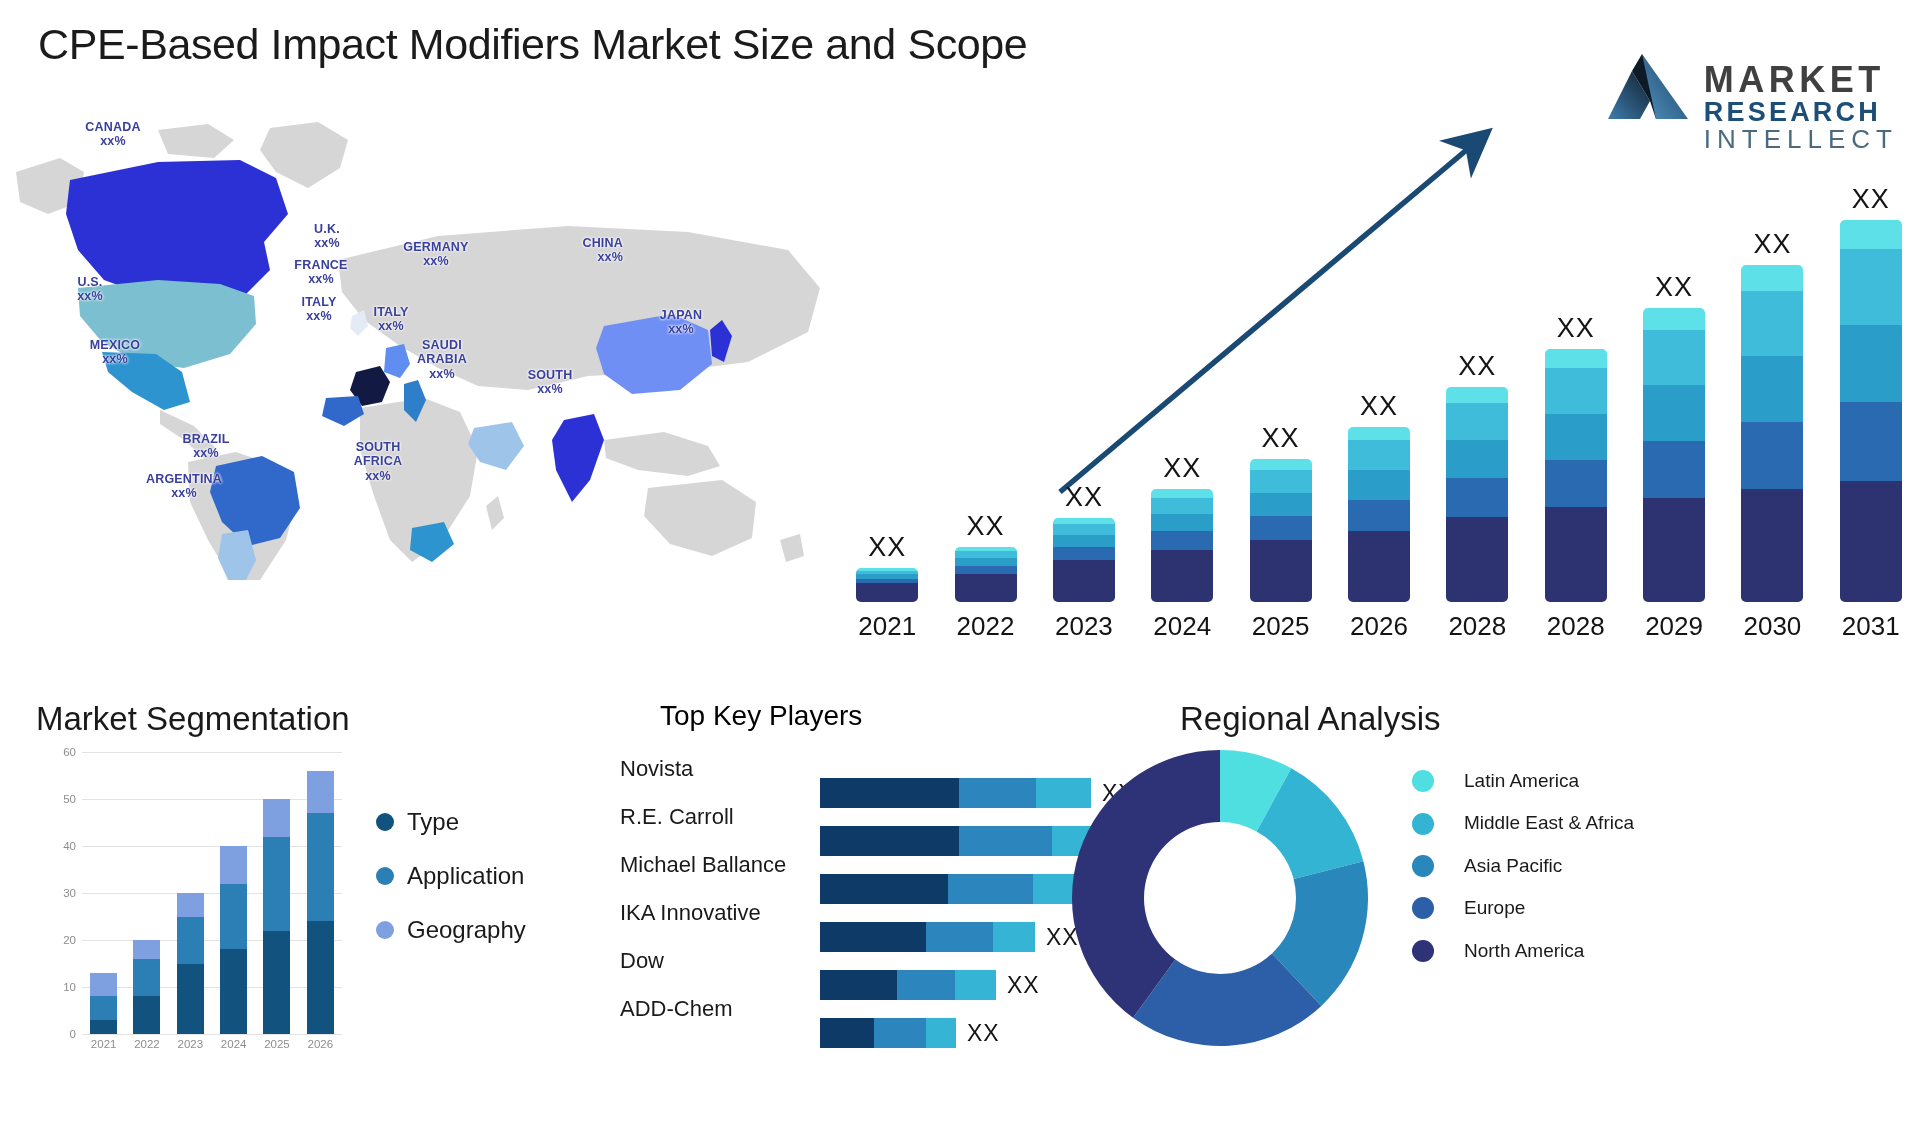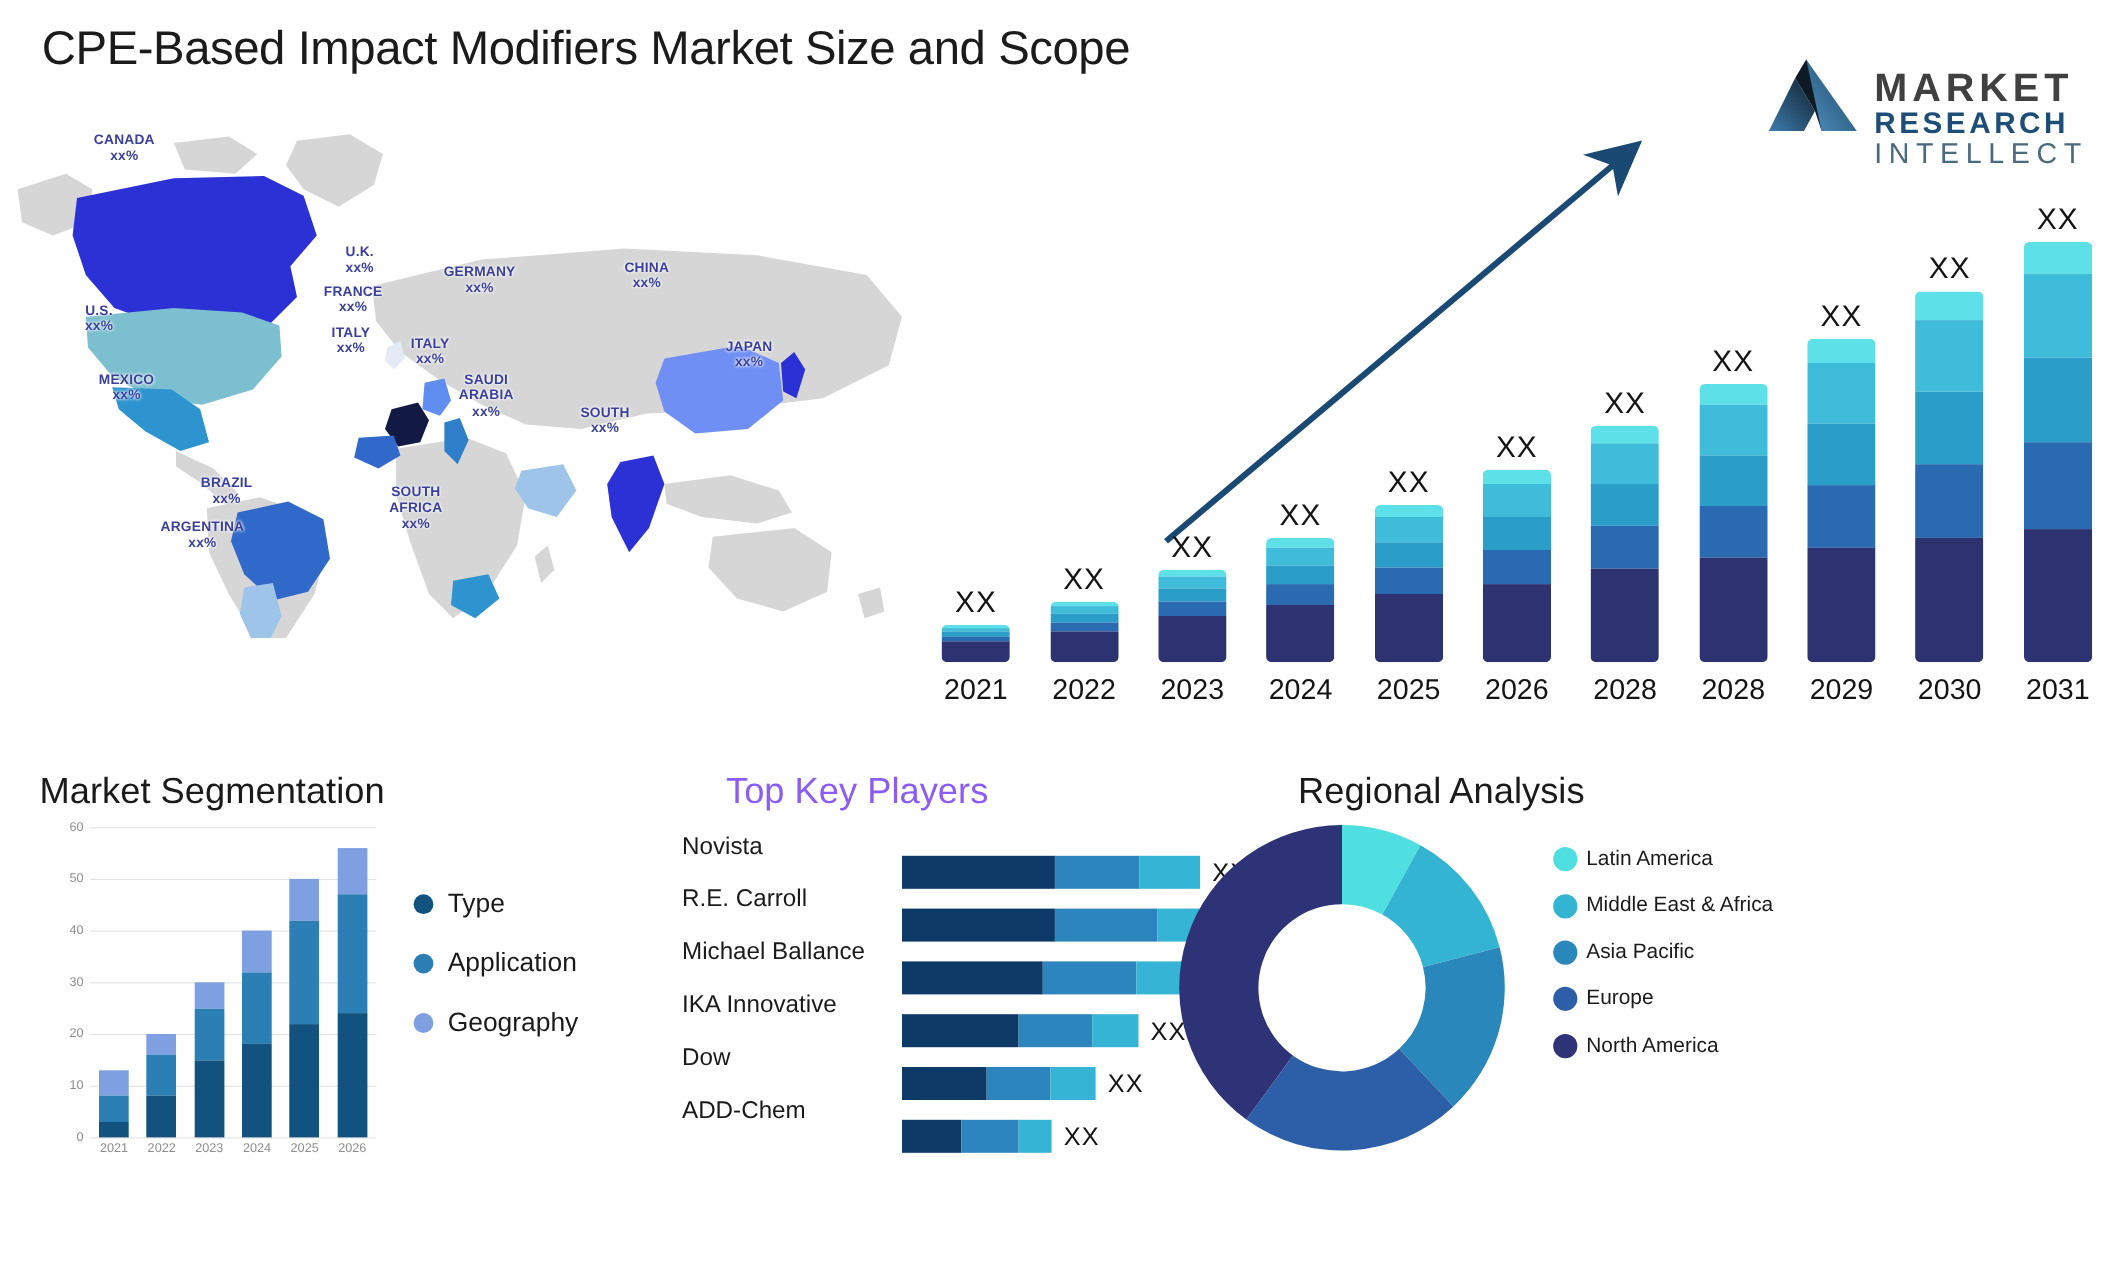--- a/index.html
+++ b/index.html
@@ -59,35 +59,35 @@
   .seg-sg { width: 100%; }
   .seg-xaxis { position: absolute; left: 46px; top: 338px; width: 260px; display: flex; }
   .seg-x { flex: 1; text-align: center; font-size: 11.5px; color: #8d8d8d; }
   .seg-legend { position: absolute; left: 340px; top: 108px; display: flex; flex-direction: column; gap: 26px; }
   .seg-li { display: flex; align-items: center; gap: 13px; }
   .seg-dot { width: 18px; height: 18px; border-radius: 50%; flex: 0 0 auto; }
   .seg-lt { font-size: 24px; color: #1a1a1a; }
 
   
   .players { position: absolute; left: 620px; top: 700px; width: 560px; height: 420px; }
-  .players-title { position: absolute; left: 40px; top: 0px; font-size: 33px; color: #8b5cf6; }
+  .players-title { position: absolute; left: 40px; top: 0px; font-size: 28px; color: #000000; }
   .pl-rows { position: absolute; left: 0; top: 50px; width: 560px; }
   .pl-row { position: relative; height: 48px; }
   .pl-name { position: absolute; left: 0; top: 6px; font-size: 22px; color: #1a1a1a; white-space: nowrap; }
   .pl-barwrap { position: absolute; left: 200px; top: 28px; display: flex; align-items: center; }
   .pl-bar { display: flex; height: 30px; }
   .pl-seg { height: 100%; }
   .pl-xx { font-size: 23px; color: #141414; margin-left: 11px; letter-spacing: 1px; }
 
   
   .region { position: absolute; left: 1180px; top: 700px; width: 740px; height: 420px; }
   .region-title { position: absolute; left: 0px; top: 0px; font-size: 33px; color: #1a1a1a; }
   .donut { position: absolute; left: -110px; top: 48px; width: 300px; height: 300px; }
   .rg-legend { position: absolute; left: 232px; top: 70px; display: flex; flex-direction: column; gap: 20px; }
-  .rg-li { display: flex; align-items: center; gap: 8px; }
+  .rg-li { display: flex; align-items: center; gap: 30px; }
   .rg-dot { width: 22px; height: 22px; border-radius: 50%; flex: 0 0 auto; }
   .rg-lt { font-size: 19px; color: #1a1a1a; line-height: 1.18; max-width: 180px; }
 
   .source { position: absolute; right: 24px; bottom: 20px; font-size: 22px; color: #9b9b9b; }
 </style>
 </head>
 <body>
 
 <div class="page">
 
@@ -211,21 +211,21 @@
     </div>
     <div class="map-label" style="left:332px; top:330px; width:76px;">
       <span>SOUTH AFRICA</span><br><span>xx%</span>
     </div>
     <div class="map-label" style="left:398px; top:228px; width:72px;">
       <span>SAUDI ARABIA</span><br><span>xx%</span>
     </div>
     <div class="map-label" style="left:508px; top:258px; width:68px;">
       <span>SOUTH</span><br><span>xx%</span>
     </div>
-    <div class="map-label" style="left:545px; top:126px; width:70px;">
+    <div class="map-label" style="left:545px; top:126px; width:70px;text-align:right;">
       <span>CHINA</span><br><span>xx%</span>
     </div>
     <div class="map-label" style="left:640px; top:198px; width:66px;">
       <span>JAPAN</span><br><span>xx%</span>
     </div>
   </div>
 
   <div class="mainchart">
     <svg class="arrow-svg" viewBox="0 0 1082 530">
       <defs>

